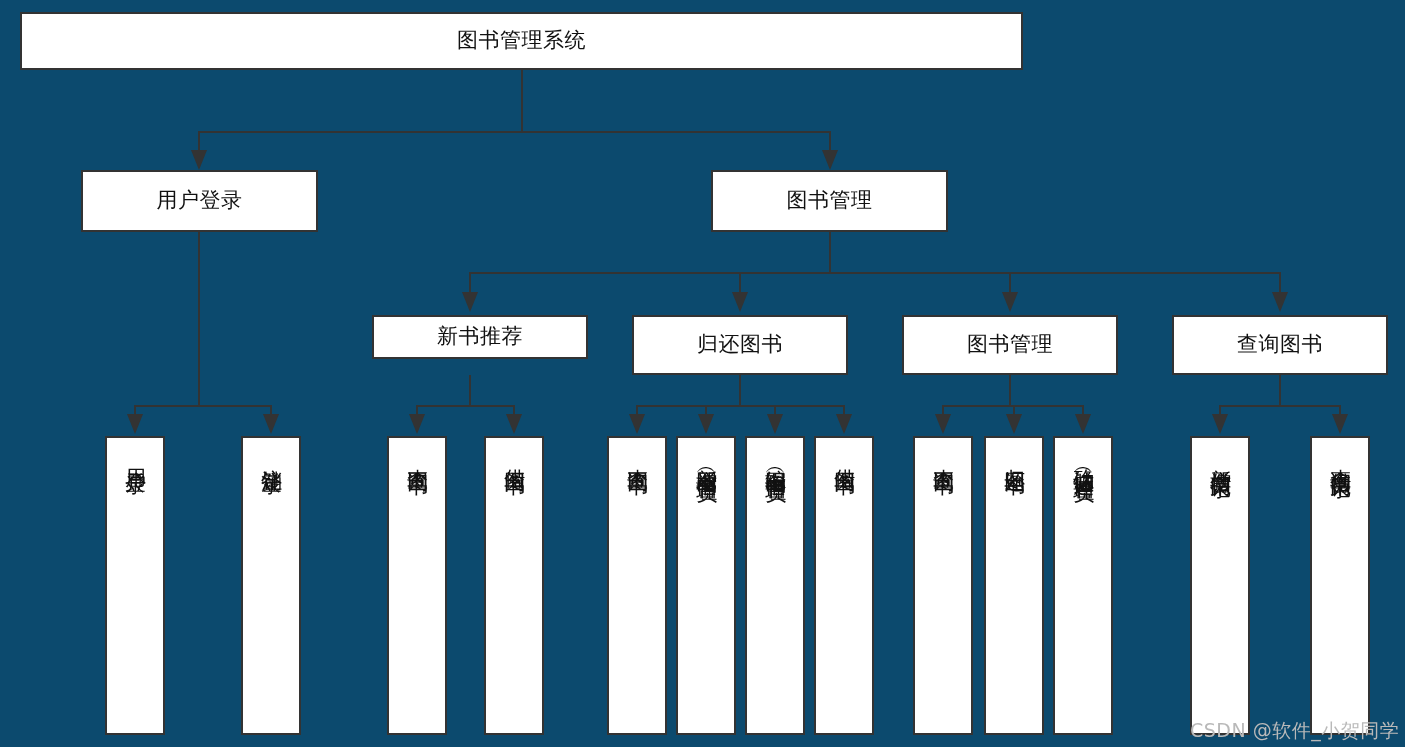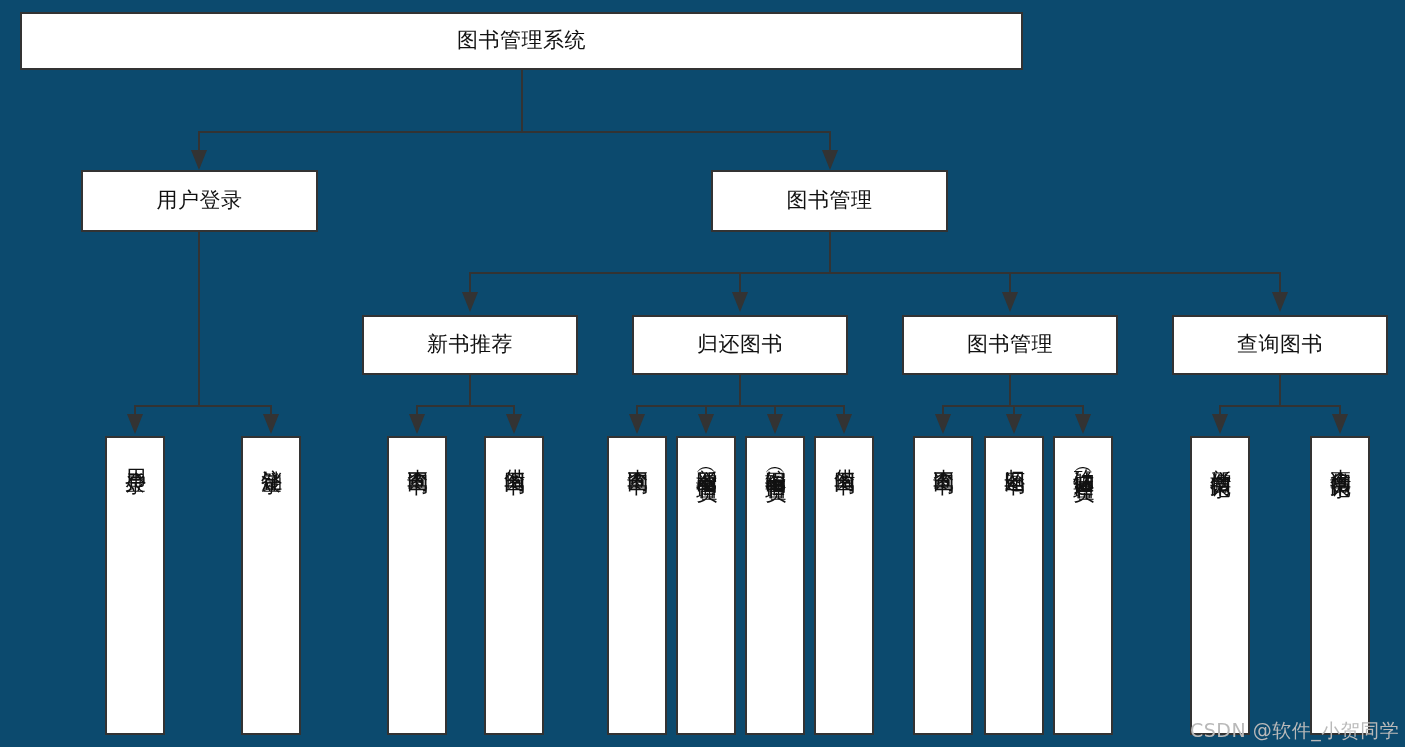--- a/index.html
+++ b/index.html
@@ -99,21 +99,21 @@
   <div class="edge h" style="left:469px; top:272px; width:812px;"></div>
   <div class="edge v" style="left:469px; top:272px; height:22px;"></div>
   <div class="arrow" style="left:462px; top:292px;"></div>
   <div class="edge v" style="left:739px; top:272px; height:22px;"></div>
   <div class="arrow" style="left:732px; top:292px;"></div>
   <div class="edge v" style="left:1009px; top:272px; height:22px;"></div>
   <div class="arrow" style="left:1002px; top:292px;"></div>
   <div class="edge v" style="left:1279px; top:272px; height:22px;"></div>
   <div class="arrow" style="left:1272px; top:292px;"></div>
 
-  <div class="node" id="node-l2-0" style="left: 362px; top: 315px; width: 216px; height: 60px;">
+  <div class="node" id="node-l2-0" style="left: 372px; top: 315px; width: 216px; height: 44px;">
     <span class="node-label">新书推荐</span>
   </div>
   <div class="node" id="node-l2-1" style="left: 632px; top: 315px; width: 216px; height: 60px;">
     <span class="node-label">归还图书</span>
   </div>
   <div class="node" id="node-l2-2" style="left: 902px; top: 315px; width: 216px; height: 60px;">
     <span class="node-label">图书管理</span>
   </div>
   <div class="node" id="node-l2-3" style="left: 1172px; top: 315px; width: 216px; height: 60px;">
     <span class="node-label">查询图书</span>

